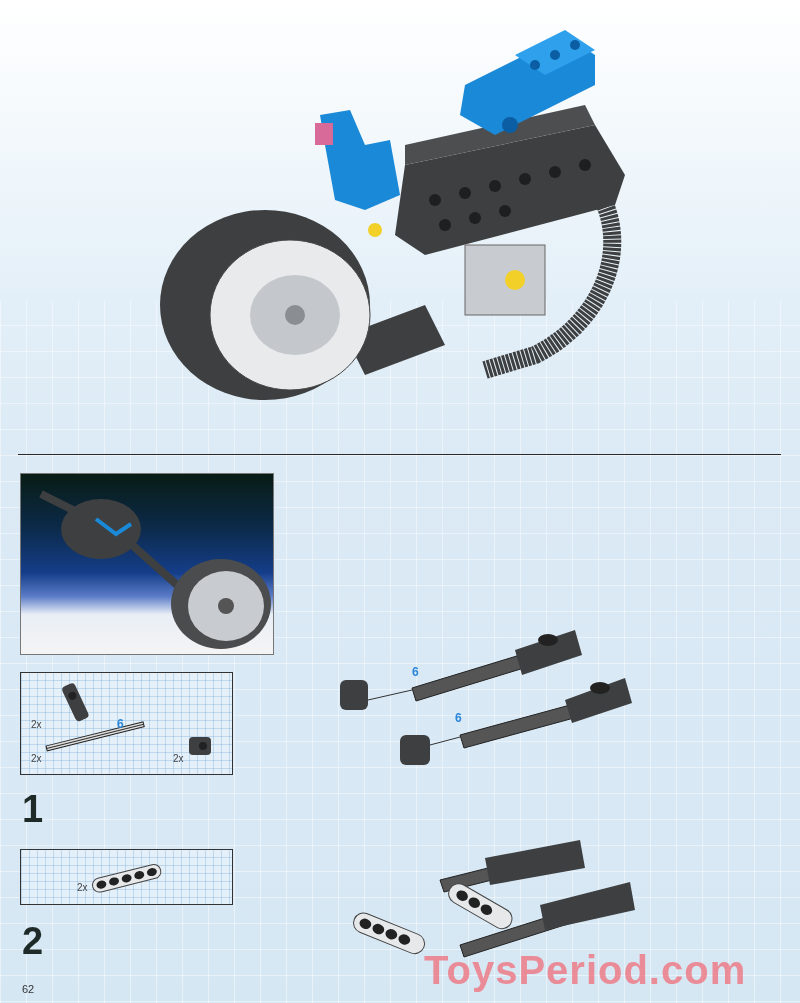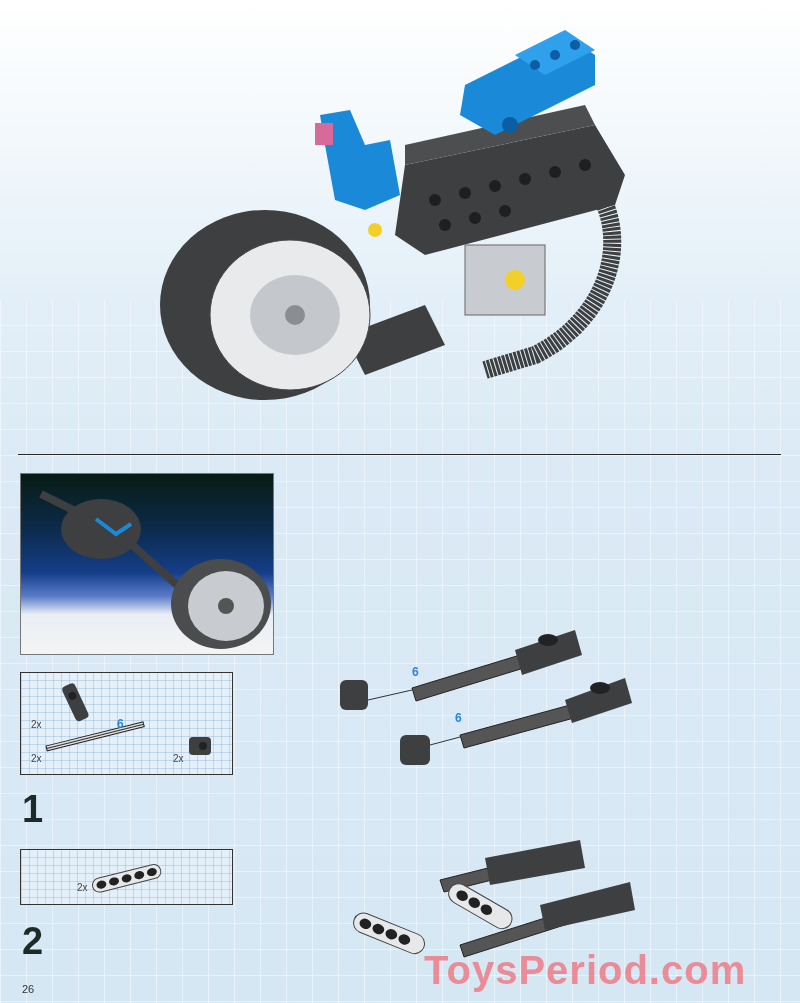--- a/index.html
+++ b/index.html
@@ -206,13 +206,13 @@
       <g fill="#222">
           <ellipse cx="14" cy="10" rx="6" ry="5"></ellipse>
           <ellipse cx="28" cy="10" rx="6" ry="5"></ellipse>
           <ellipse cx="42" cy="10" rx="6" ry="5"></ellipse>
         </g>
     </g>
   </svg>
 </div>
 
 <div class="watermark">ToysPeriod.com</div>
-<div class="page-num">26</div>
+<div class="page-num">62</div>
 
 </body></html>

